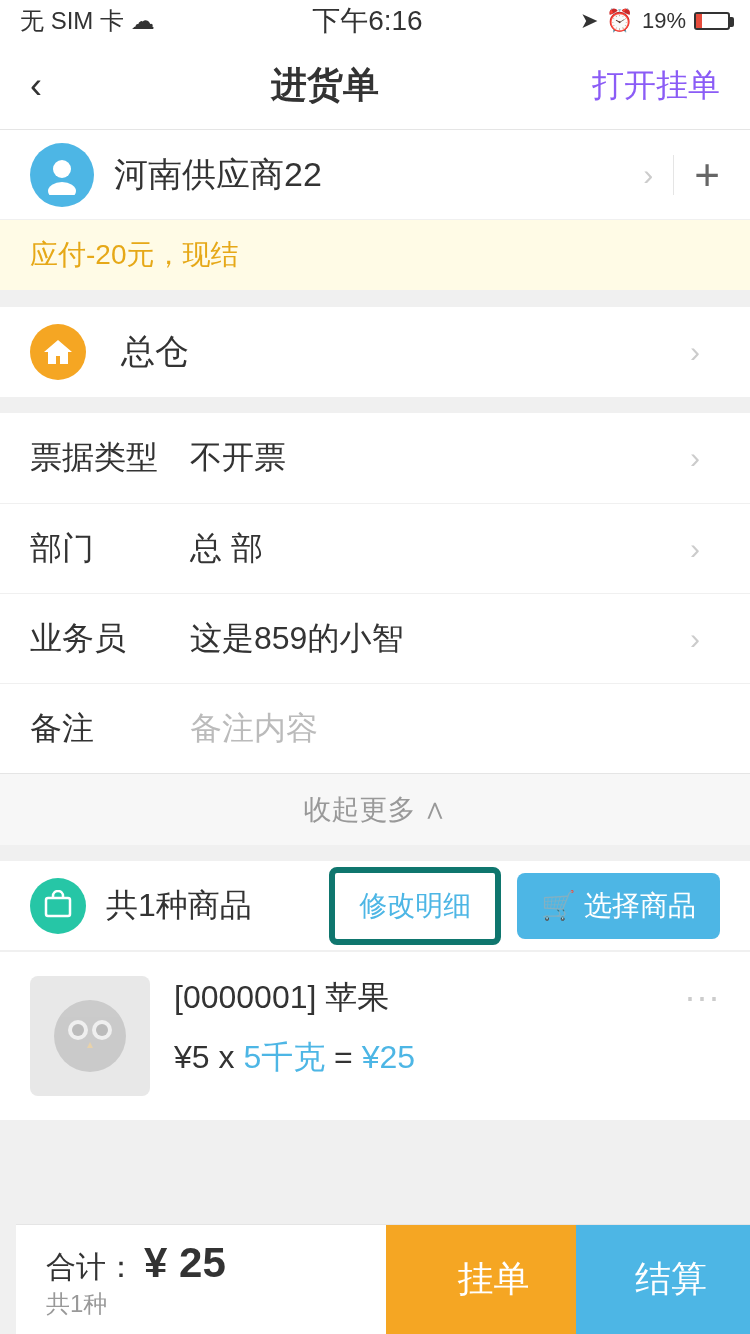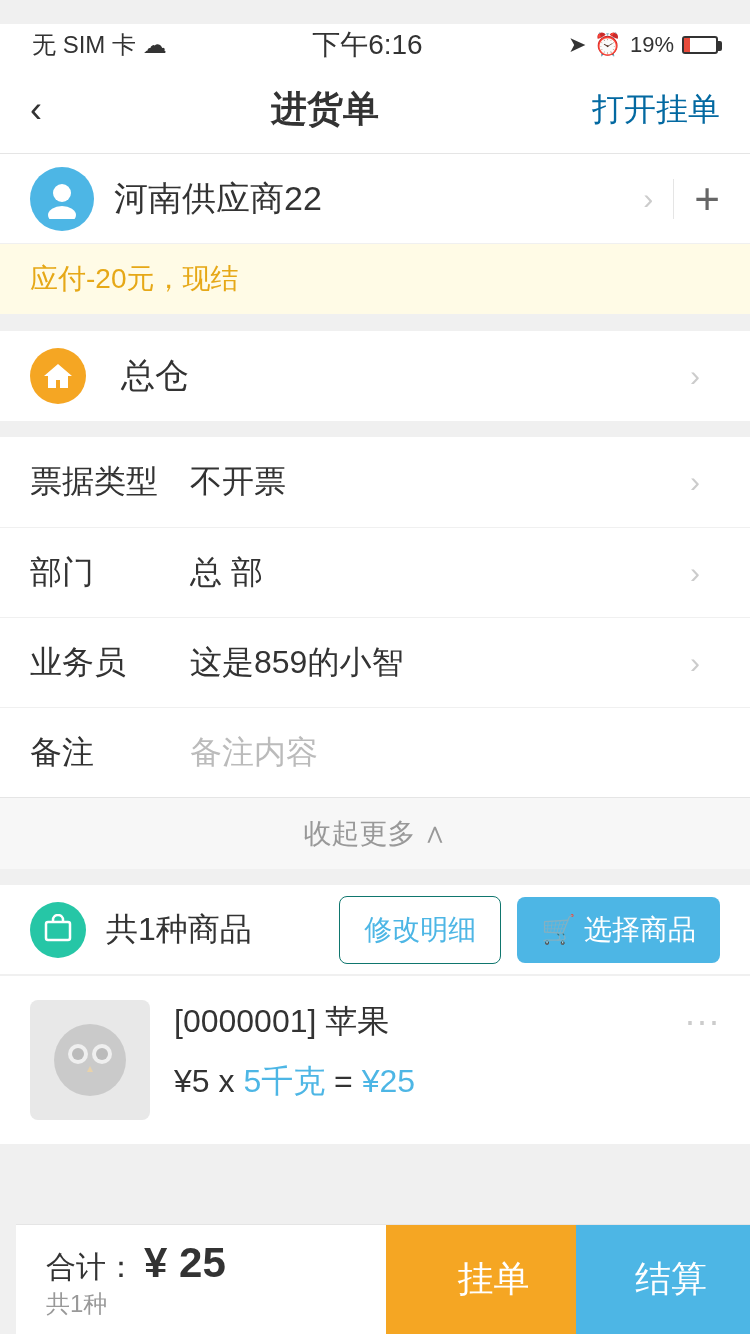--- a/index.html
+++ b/index.html
@@ -13,23 +13,22 @@
       color: #333;
     }
 
     
     .status-bar {
       background: #fff;
       height: 42px;
       display: flex;
       align-items: center;
       justify-content: space-between;
-      padding: 0 32px;
+      padding: 0 20px;
       font-size: 24px;
-      margin-top: 24px;
     }
     .status-left { display: flex; align-items: center; gap: 8px; }
     .status-center { font-size: 28px; font-weight: 500; }
     .status-right { display: flex; align-items: center; gap: 8px; font-size: 22px; }
 
     
     .nav-bar {
       background: #fff;
       height: 88px;
       display: flex;
@@ -44,21 +43,21 @@
       cursor: pointer;
     }
     .nav-title {
       font-size: 36px;
       font-weight: 600;
       color: #333;
       margin-left: 16px;
     }
     .nav-action {
       font-size: 32px;
-      color: #0369a1;
+      color: #8b5cf6;
       cursor: pointer;
     }
 
     
     .content {
       background: #f0f0f0;
     }
 
     
     .section-card {
@@ -199,21 +198,21 @@
       justify-content: center;
       margin-right: 20px;
       flex-shrink: 0;
     }
     .products-count {
       flex: 1;
       font-size: 32px;
       color: #333;
     }
     .btn-outline {
-      border: 1px solid #0f766e;
+      border: 6px solid #0f766e;
       border-radius: 8px;
       padding: 14px 24px;
       font-size: 28px;
       color: #4db6e5;
       background: #fff;
       cursor: pointer;
       margin-right: 16px;
     }
     .btn-primary {
       border: none;

